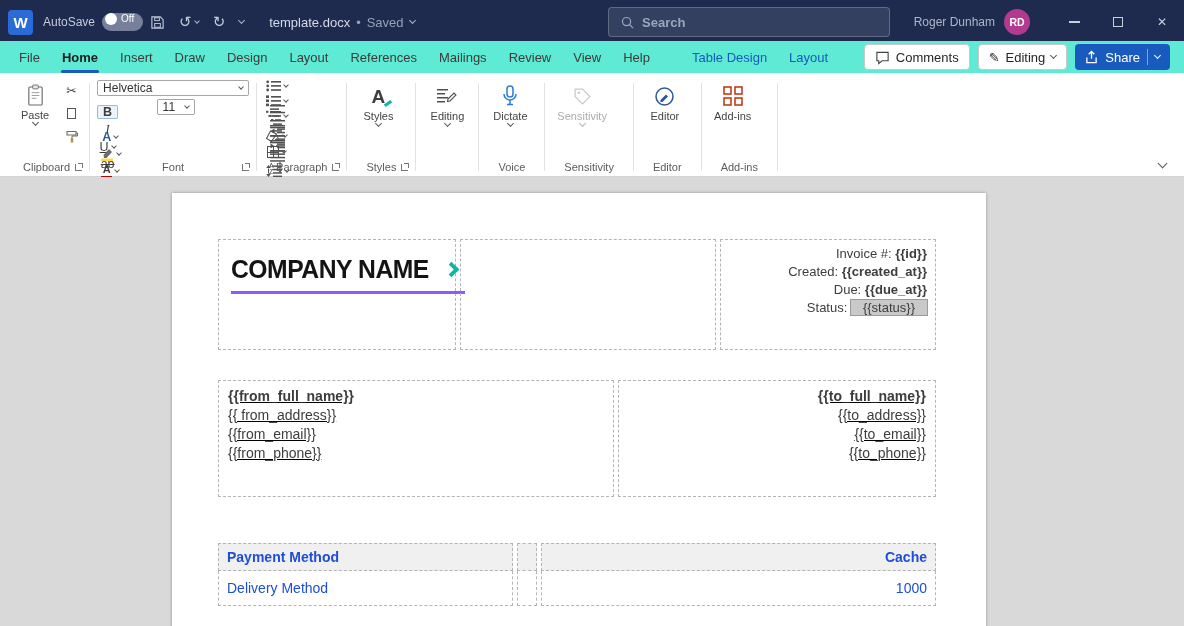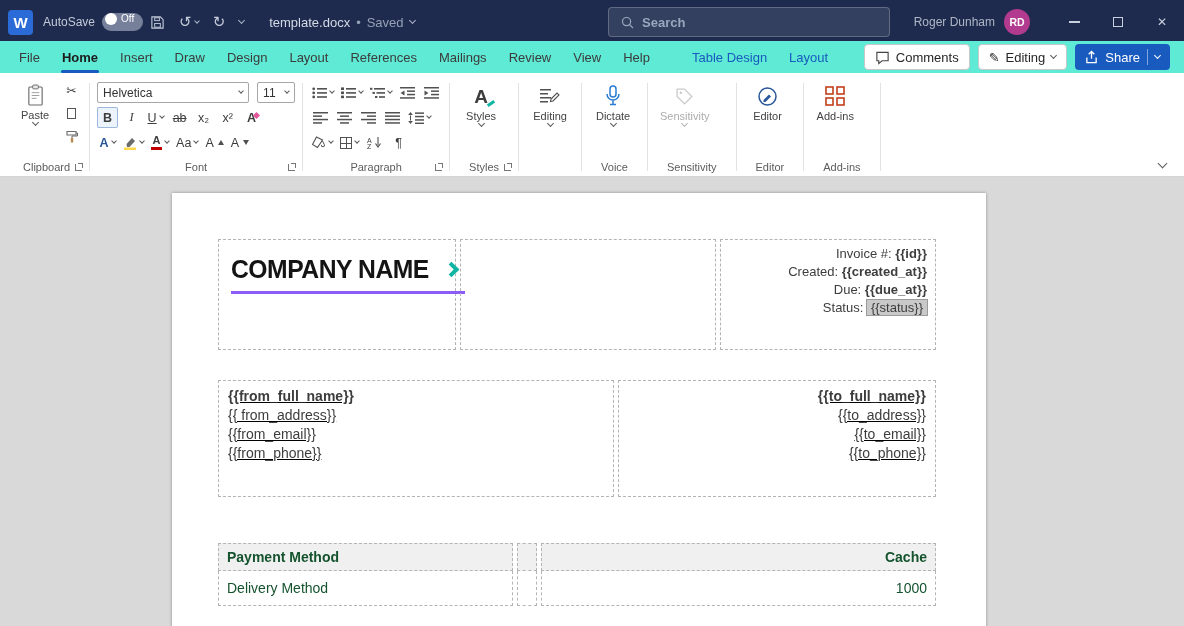--- a/index.html
+++ b/index.html
@@ -56,21 +56,21 @@
   .share-btn{display:flex;align-items:center;gap:7px;height:26px;padding:0 10px;background:#185abd;
     border:none;border-radius:4px;color:#fff;font-size:13px;cursor:pointer;font-family:inherit;}
   .share-div{width:1px;height:16px;background:rgba(255,255,255,.45);}
 
   
   .ribbon{position:absolute;top:76px;left:0;right:0;height:101px;background:#fff;
     border-bottom:1px solid #d4d4d4;display:flex;align-items:stretch;padding:2px 4px 0 6px;}
   .rgroup{display:flex;flex-direction:column;position:relative;padding:2px 5px 0;}
   .rbody{flex:1;display:flex;align-items:flex-start;gap:2px;}
   .rbody.col{flex-direction:column;gap:0;}
-  .rrow{display:flex;align-items:center;gap:3px;height:25px;}
+  .rrow{display:flex;align-items:center;gap:3px;height:25px;flex-direction:column;}
   .rfooter{height:19px;display:flex;align-items:center;justify-content:center;font-size:11px;
     color:#5c5c5c;position:relative;padding:0 12px;white-space:nowrap;}
   .launcher{position:absolute;right:0;bottom:5px;width:7px;height:7px;
     border-left:1px solid #767676;border-bottom:1px solid #767676;cursor:pointer;}
   .launcher::after{content:"";position:absolute;left:2px;bottom:2px;width:4px;height:4px;
     border-right:1px solid #767676;border-top:1px solid #767676;}
   .rsep{width:1px;background:#e2e2e2;margin:5px 2px;}
   .bigbtn{display:flex;flex-direction:column;align-items:center;gap:2px;padding:4px 5px 2px;
     min-width:48px;border-radius:3px;cursor:pointer;}
   .bigbtn .blabel{font-size:11px;color:#444;white-space:nowrap;}
@@ -116,34 +116,34 @@
   .canvas{position:absolute;top:177px;left:0;right:0;bottom:0;background:#d9d9d9;overflow:hidden;}
   .page{position:absolute;left:172px;top:16px;width:814px;height:560px;background:#fff;
     box-shadow:0 0 3px rgba(0,0,0,.35);}
   .tbl{position:absolute;display:flex;gap:4px;}
   .cell{border:1px dashed #b4b4b4;}
   .header-tbl{left:46px;top:46px;width:718px;height:111px;}
   .logo-cell{width:238px;display:flex;align-items:flex-start;padding:14px 0 0 12px;}
   .mid-cell{flex:1;}
   .meta-cell{width:216px;padding:5px 8px;text-align:right;font-size:13px;line-height:18px;color:#3d3d3d;}
   .meta-line b{font-weight:700;}
-  .status-hl{background:#c9c9c9;box-shadow:0 0 0 1px #9b9b9b;padding:0 4px;}
+  .status-hl{background:#c9c9c9;box-shadow:0 0 0 1px #9b9b9b;padding:0 12px;}
   .logo{display:flex;align-items:center;gap:7px;border-bottom:3px solid #8b5cf6;padding:0 8px 6px 0;}
   .logo-text{font-size:26px;font-weight:700;color:#141414;letter-spacing:-.5px;transform:scaleX(.95);
     transform-origin:left;white-space:nowrap;}
   .logo-chev{width:11px;height:11px;border-top:4px solid #10b5a3;border-right:4px solid #10b5a3;
     transform:rotate(45deg);flex:0 0 auto;}
   .fromto-tbl{left:46px;top:187px;width:718px;height:117px;text-decoration:underline;}
   .from-cell{width:396px;padding:6px 9px;}
   .to-cell{flex:1;padding:6px 9px;text-align:right;}
   .doc-line{font-size:14px;line-height:19px;color:#3d3d3d;}
   .doc-line.bold{font-weight:700;}
   .ptable{position:absolute;left:46px;top:350px;width:718px;}
   .prow{display:flex;gap:4px;}
-  .pcell{border:1px dashed #b4b4b4;display:flex;align-items:center;font-size:14px;color:#14532d;
+  .pcell{border:1px dashed #b4b4b4;display:flex;align-items:center;font-size:14px;color:#1d4ed8;
     padding:0 8px;background:#fff;}
   .prow.phead .pcell{background:#f0f0f0;font-weight:700;height:28px;}
   .prow.pbody .pcell{height:35px;border-top:none;}
   .pc1{width:295px;}
   .pc2{width:20px;padding:0;}
   .pc3{flex:1;}
   .right{justify-content:flex-end;text-align:right;}
 </style>
 </head>
 <body>

